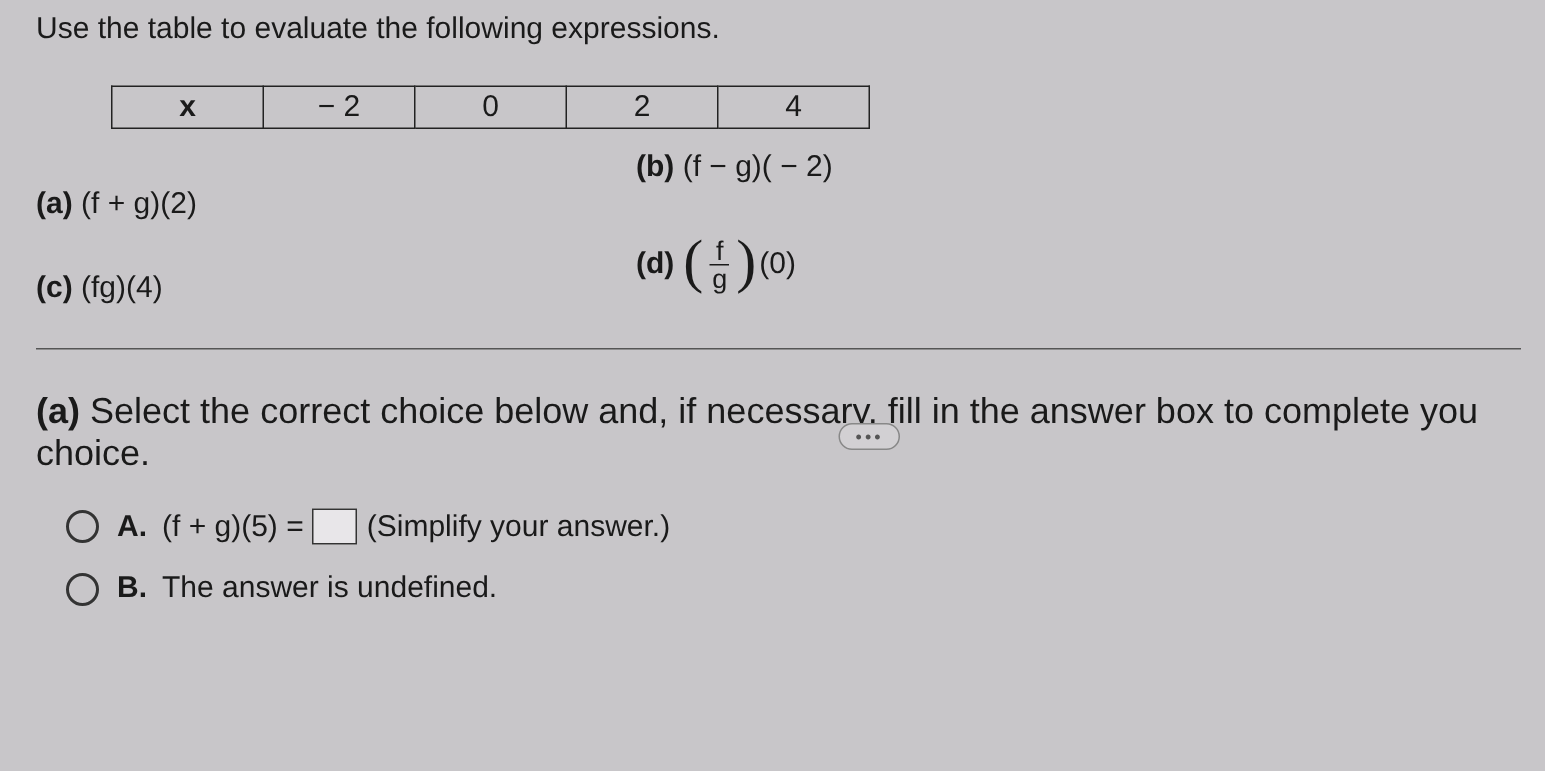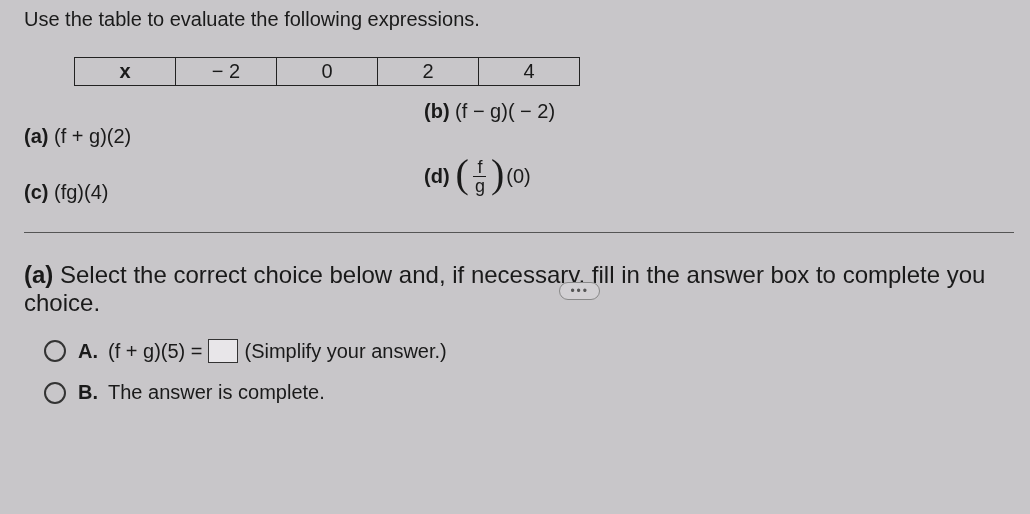--- a/index.html
+++ b/index.html
@@ -152,15 +152,15 @@
     <div class="radio"></div>
     <span class="choice-label">A.</span>
     <span>(f + g)(5) =</span>
     <span class="ansbox"></span>
     <span>(Simplify your answer.)</span>
   </div>
 
   <div class="choice-row">
     <div class="radio"></div>
     <span class="choice-label">B.</span>
-    <span>The answer is complete.</span>
+    <span>The answer is undefined.</span>
   </div>
 </div>
 
 </body></html>

